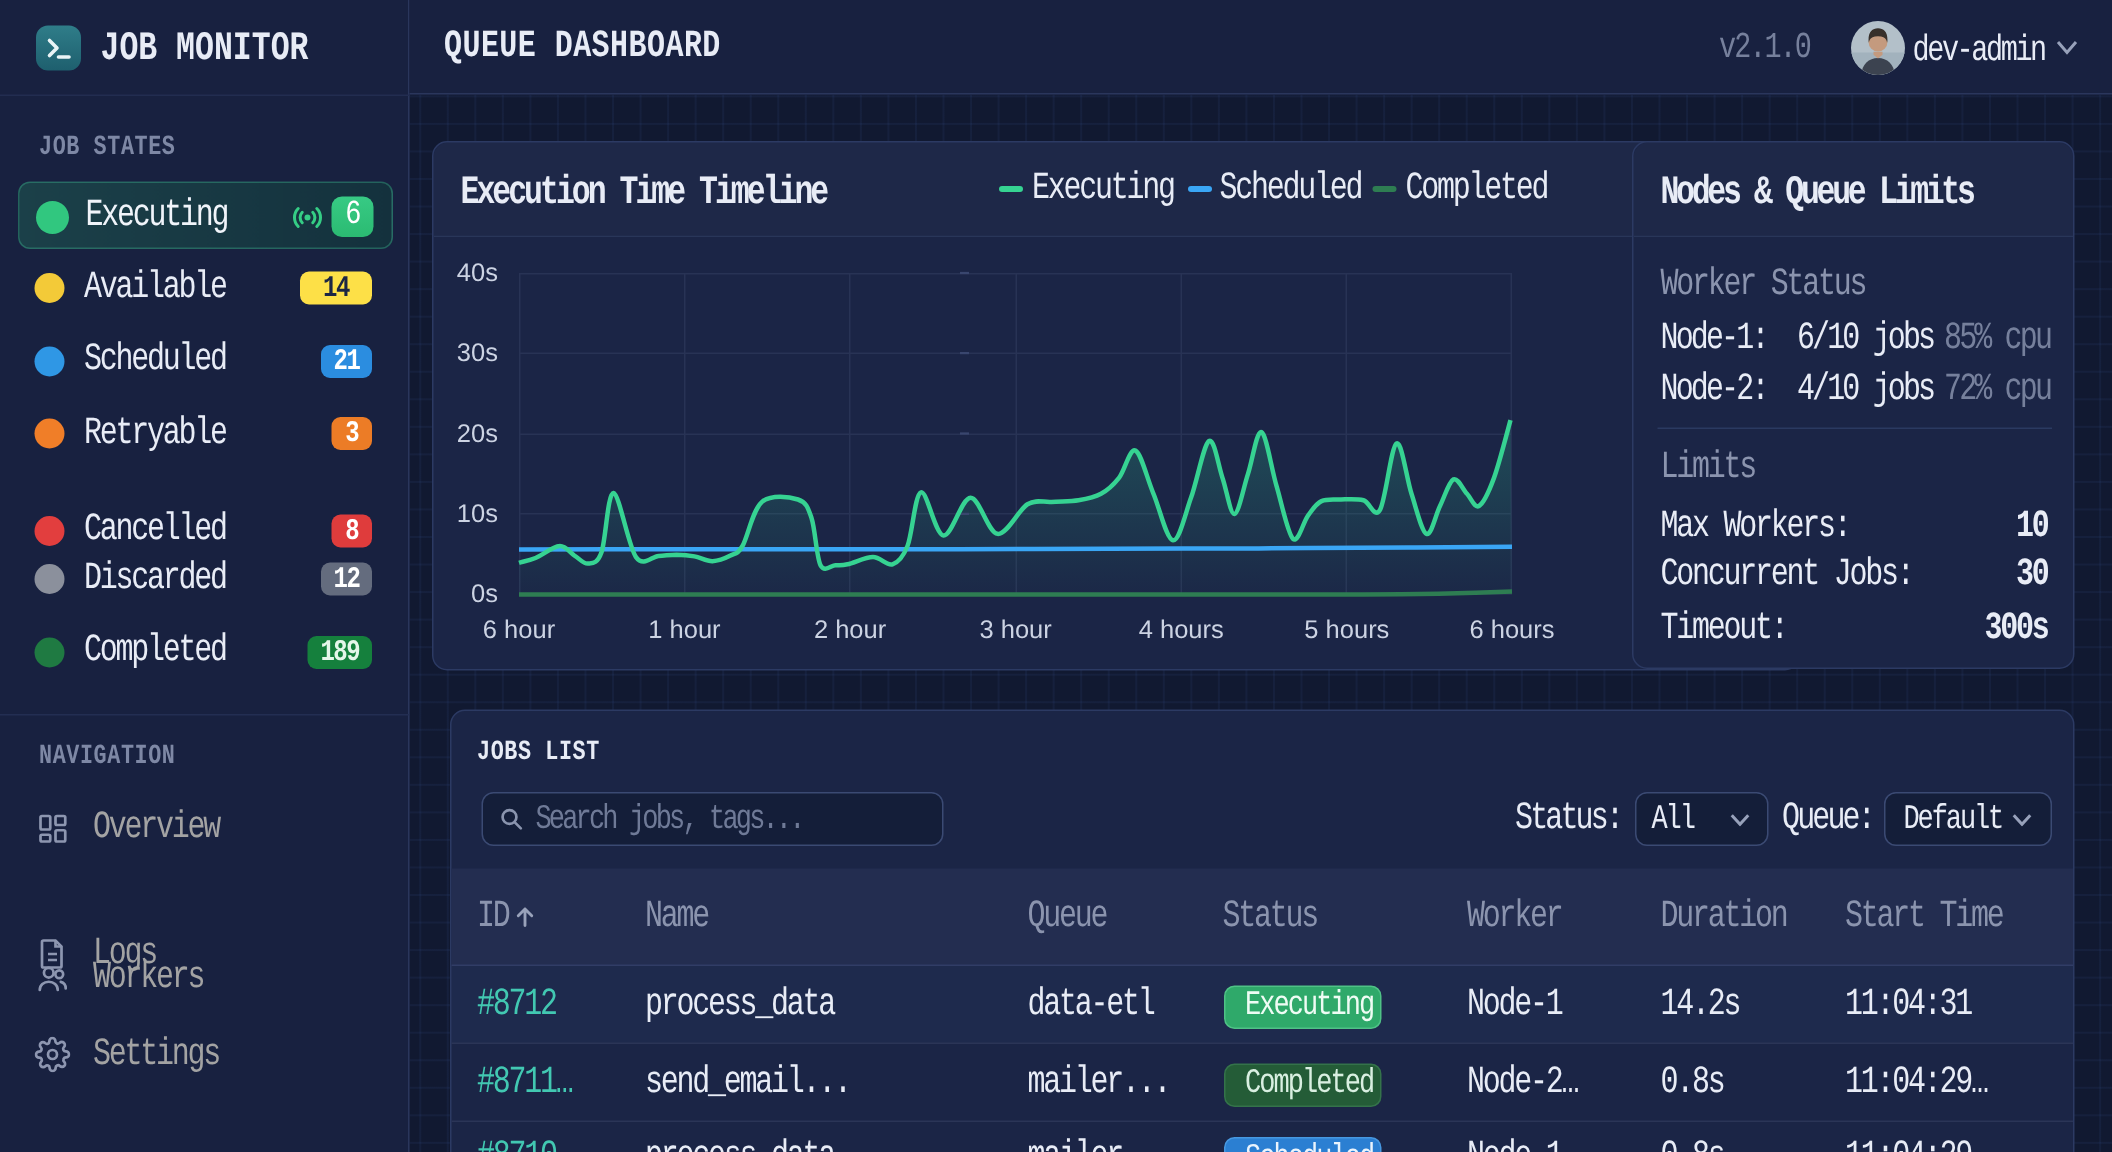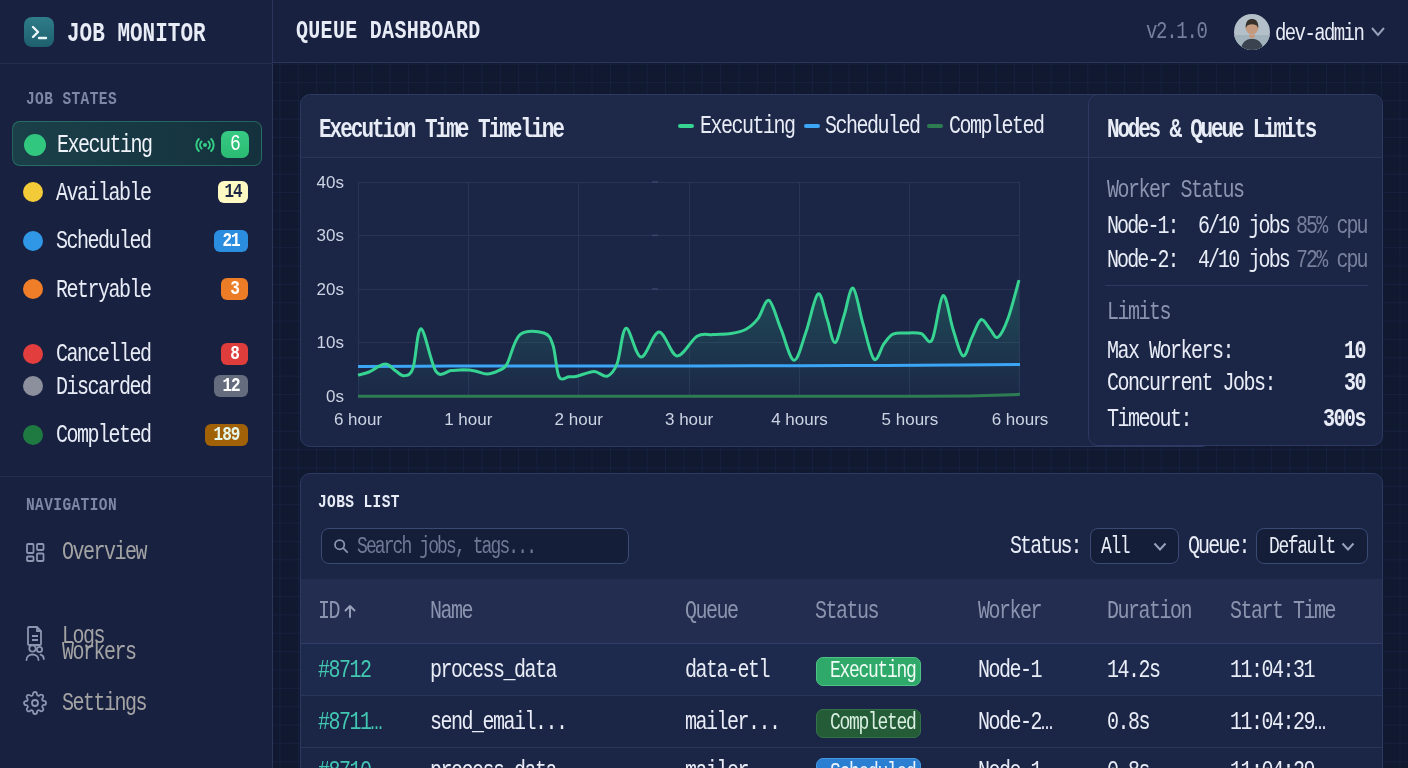--- a/index.html
+++ b/index.html
@@ -58,21 +58,21 @@
   <svg class="abs" style="left:181px;top:12px" width="22" height="22" viewBox="0 0 22 22" fill="none" stroke="#35cd85" stroke-width="2" stroke-linecap="round">
       <circle cx="11" cy="11" r="2" fill="#35cd85" stroke="none"></circle>
       <path d="M7.5 7.5a5 5 0 000 7M14.5 7.5a5 5 0 010 7"></path>
       <path d="M4.8 5a8.5 8.5 0 000 12M17.2 5a8.5 8.5 0 010 12"></path>
     </svg>
   <span class="badge" style="background:linear-gradient(180deg,#37ca84,#2bbb72);color:#fff;width:28px;height:27px;line-height:27px;top:9px;right:12px;border-radius:7px;font-weight:400;font-size:18px"><i>6</i></span>
 </div>
 <div class="sitem" style="top:169.5px">
   <span class="dot" style="background:#f3ca38"></span>
     <span class="sname">Available</span>
-  <span class="badge" style="background:#fef9c3;color:#1c2644;width:30px"><i>14</i></span>
+  <span class="badge" style="background:#fde047;color:#1c2644;width:48px"><i>14</i></span>
 </div>
 <div class="sitem" style="top:218px">
   <span class="dot" style="background:#2f97e5"></span>
     <span class="sname">Scheduled</span>
   <span class="badge" style="background:#2b8de0;color:#fff;width:34px"><i>21</i></span>
 </div>
 <div class="sitem" style="top:266.5px">
   <span class="dot" style="background:#f07e28"></span>
     <span class="sname">Retryable</span>
   <span class="badge" style="background:#ec7c26;color:#fff;width:27px"><i>3</i></span>
@@ -83,21 +83,21 @@
   <span class="badge" style="background:#df3c3c;color:#fff;width:27px"><i>8</i></span>
 </div>
 <div class="sitem" style="top:363.5px">
   <span class="dot" style="background:#8b909c"></span>
     <span class="sname">Discarded</span>
   <span class="badge" style="background:#646c7e;color:#fff;width:34px"><i>12</i></span>
 </div>
 <div class="sitem" style="top:412px">
   <span class="dot" style="background:#1f7a42"></span>
     <span class="sname">Completed</span>
-  <span class="badge" style="background:#a16207;color:#e5f6ea;width:43px"><i>189</i></span>
+  <span class="badge" style="background:#15803d;color:#e5f6ea;width:43px"><i>189</i></span>
 </div>
 
 <div class="abs" style="left:0;top:476px;width:273px;height:1px;background:#232e52"></div>
 <div class="t lab" style="left:26px;top:498px">NAVIGATION</div>
 
 <div class="nav" style="top:540px;width:200px;height:26px">
   <svg width="24" height="24" viewBox="0 0 24 24" fill="none" stroke="#8d96b0" stroke-width="1.8">
       <rect x="4" y="4" width="6.5" height="9" rx="1"></rect>
       <rect x="14" y="4" width="6.5" height="6" rx="1"></rect>
       <rect x="4" y="16.5" width="6.5" height="4.5" rx="1"></rect>
@@ -145,21 +145,21 @@
       <path d="M11.7 12.5c0-5.2 2.6-7.6 6.3-7.6s6.3 2.4 6.3 7.6c0 1.2-.3 2-.3 2s.3-4.3-6-4.3-6 4.3-6 4.3-.3-.8-.3-2z" fill="#37302b"></path>
       <path d="M7 36c0-7 5-11.3 11-11.3S29 29 29 36z" fill="#3c4350"></path>
       <path d="M15 22.5l3 2.5 3-2.5v-2h-6z" fill="#c49a7e"></path>
     </g>
   </svg>
 <div class="t" style="left:1275px;top:25px;font-size:19px;letter-spacing:-1.6px">dev-admin</div>
 <svg class="abs" style="left:1370px;top:26px" width="16" height="12" viewBox="0 0 16 12">
     <path class="chev" d="M2 2l6 7 6-7" stroke="#cdd4e4"></path>
   </svg>
 
-<div class="card" style="left:300px;top:94px;width:912px;height:353px">
+<div class="card" style="left:288px;top:94px;width:912px;height:353px">
   <div class="cardhead"></div>
   <div class="t bold" style="left:18px;top:24px;font-size:21px;letter-spacing:-2.0px">Execution Time Timeline</div>
   <div class="abs" style="left:377px;top:29px;width:16px;height:4px;border-radius:2px;background:#36d392"></div>
   <div class="t" style="left:399px;top:22px">Executing</div>
   <div class="abs" style="left:503px;top:29px;width:16px;height:4px;border-radius:2px;background:#3aa6f5"></div>
   <div class="t" style="left:524px;top:22px">Scheduled</div>
   <div class="abs" style="left:626px;top:29px;width:16px;height:4px;border-radius:2px;background:#2e7d52"></div>
   <div class="t" style="left:648px;top:22px">Completed</div>
   <svg class="abs" style="left:0;top:63px" width="762" height="289" viewBox="0 0 762 289" id="chart">
       <defs>

